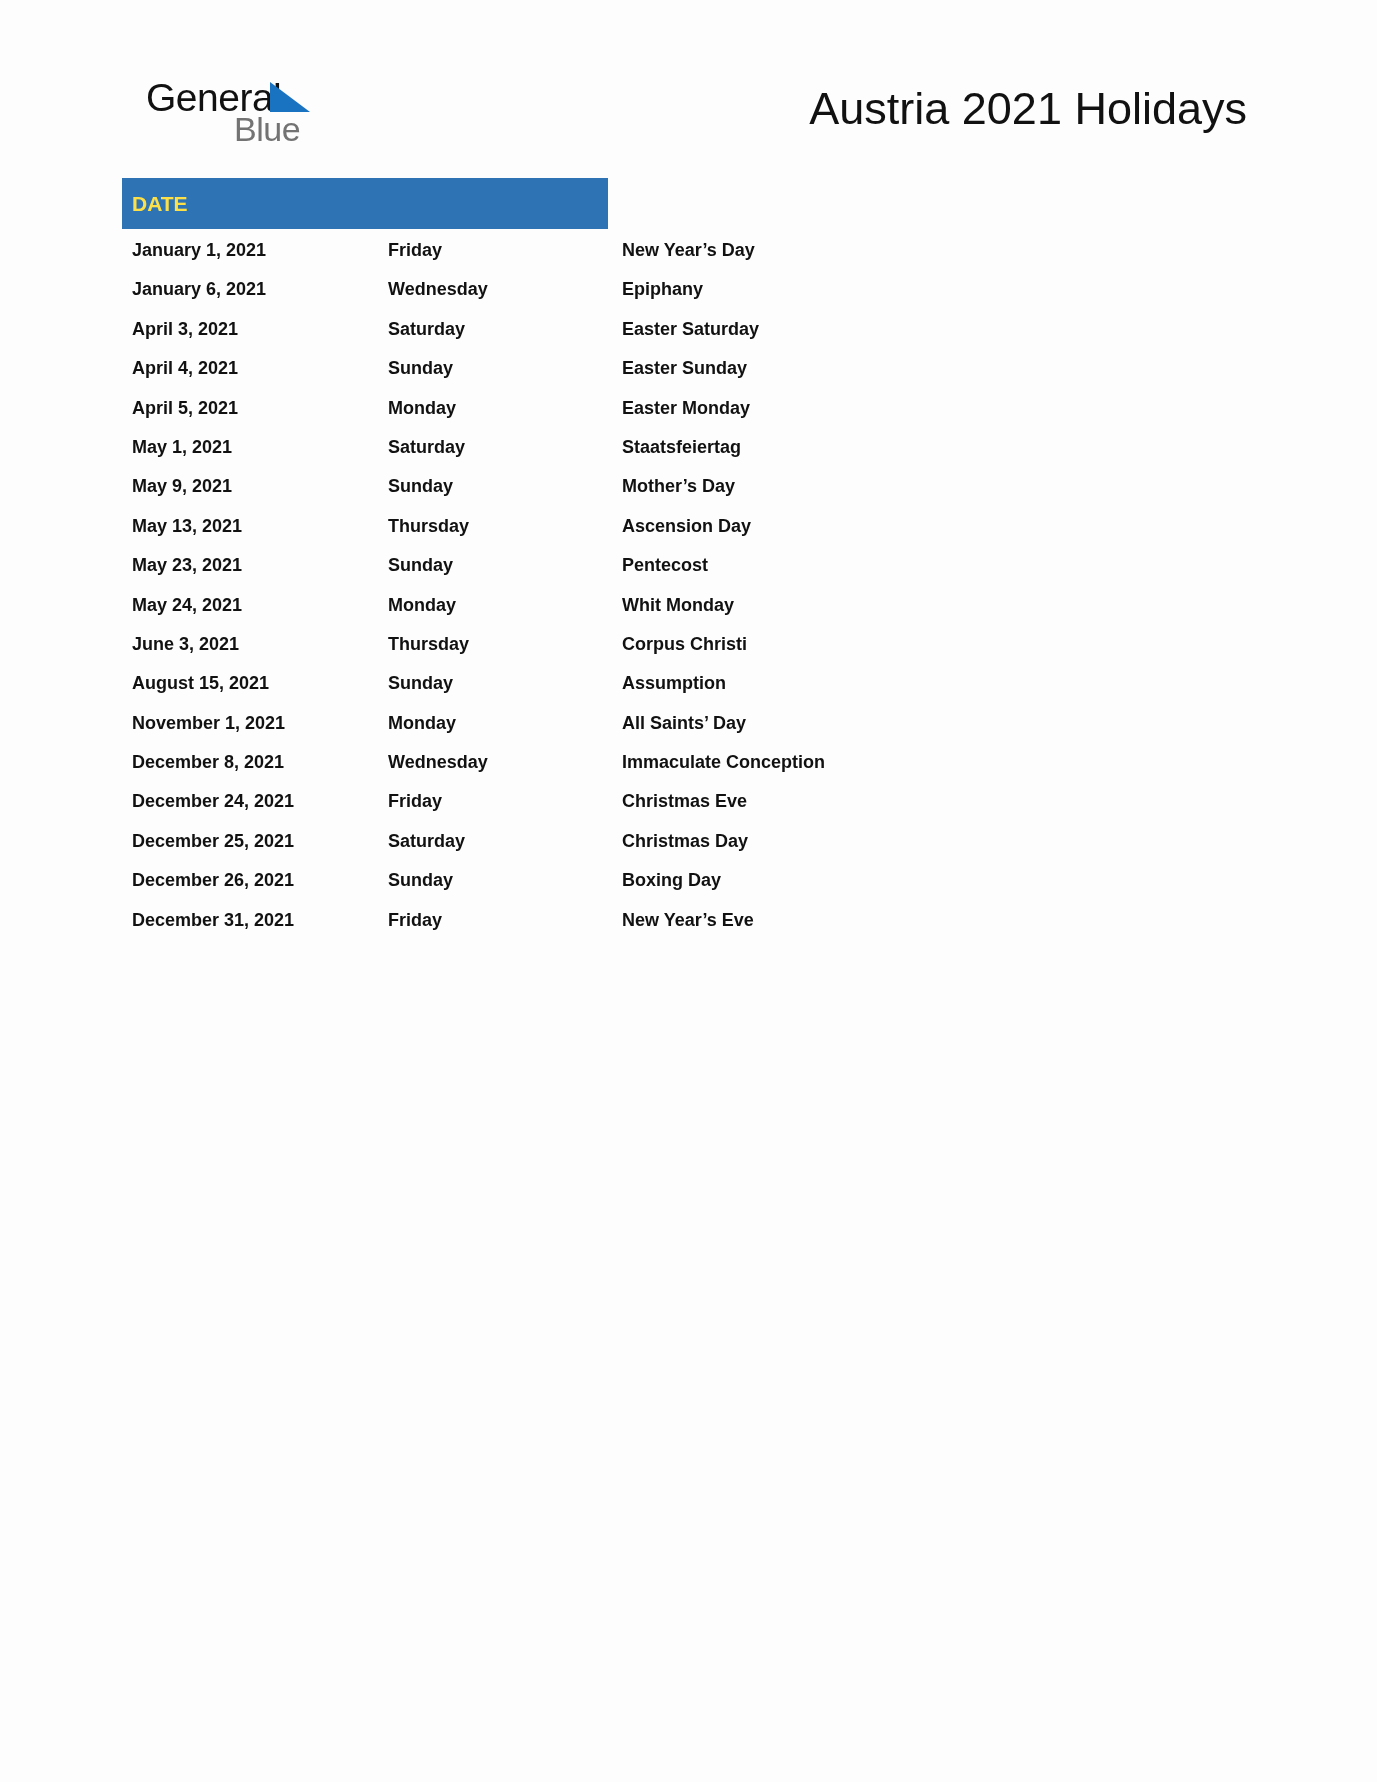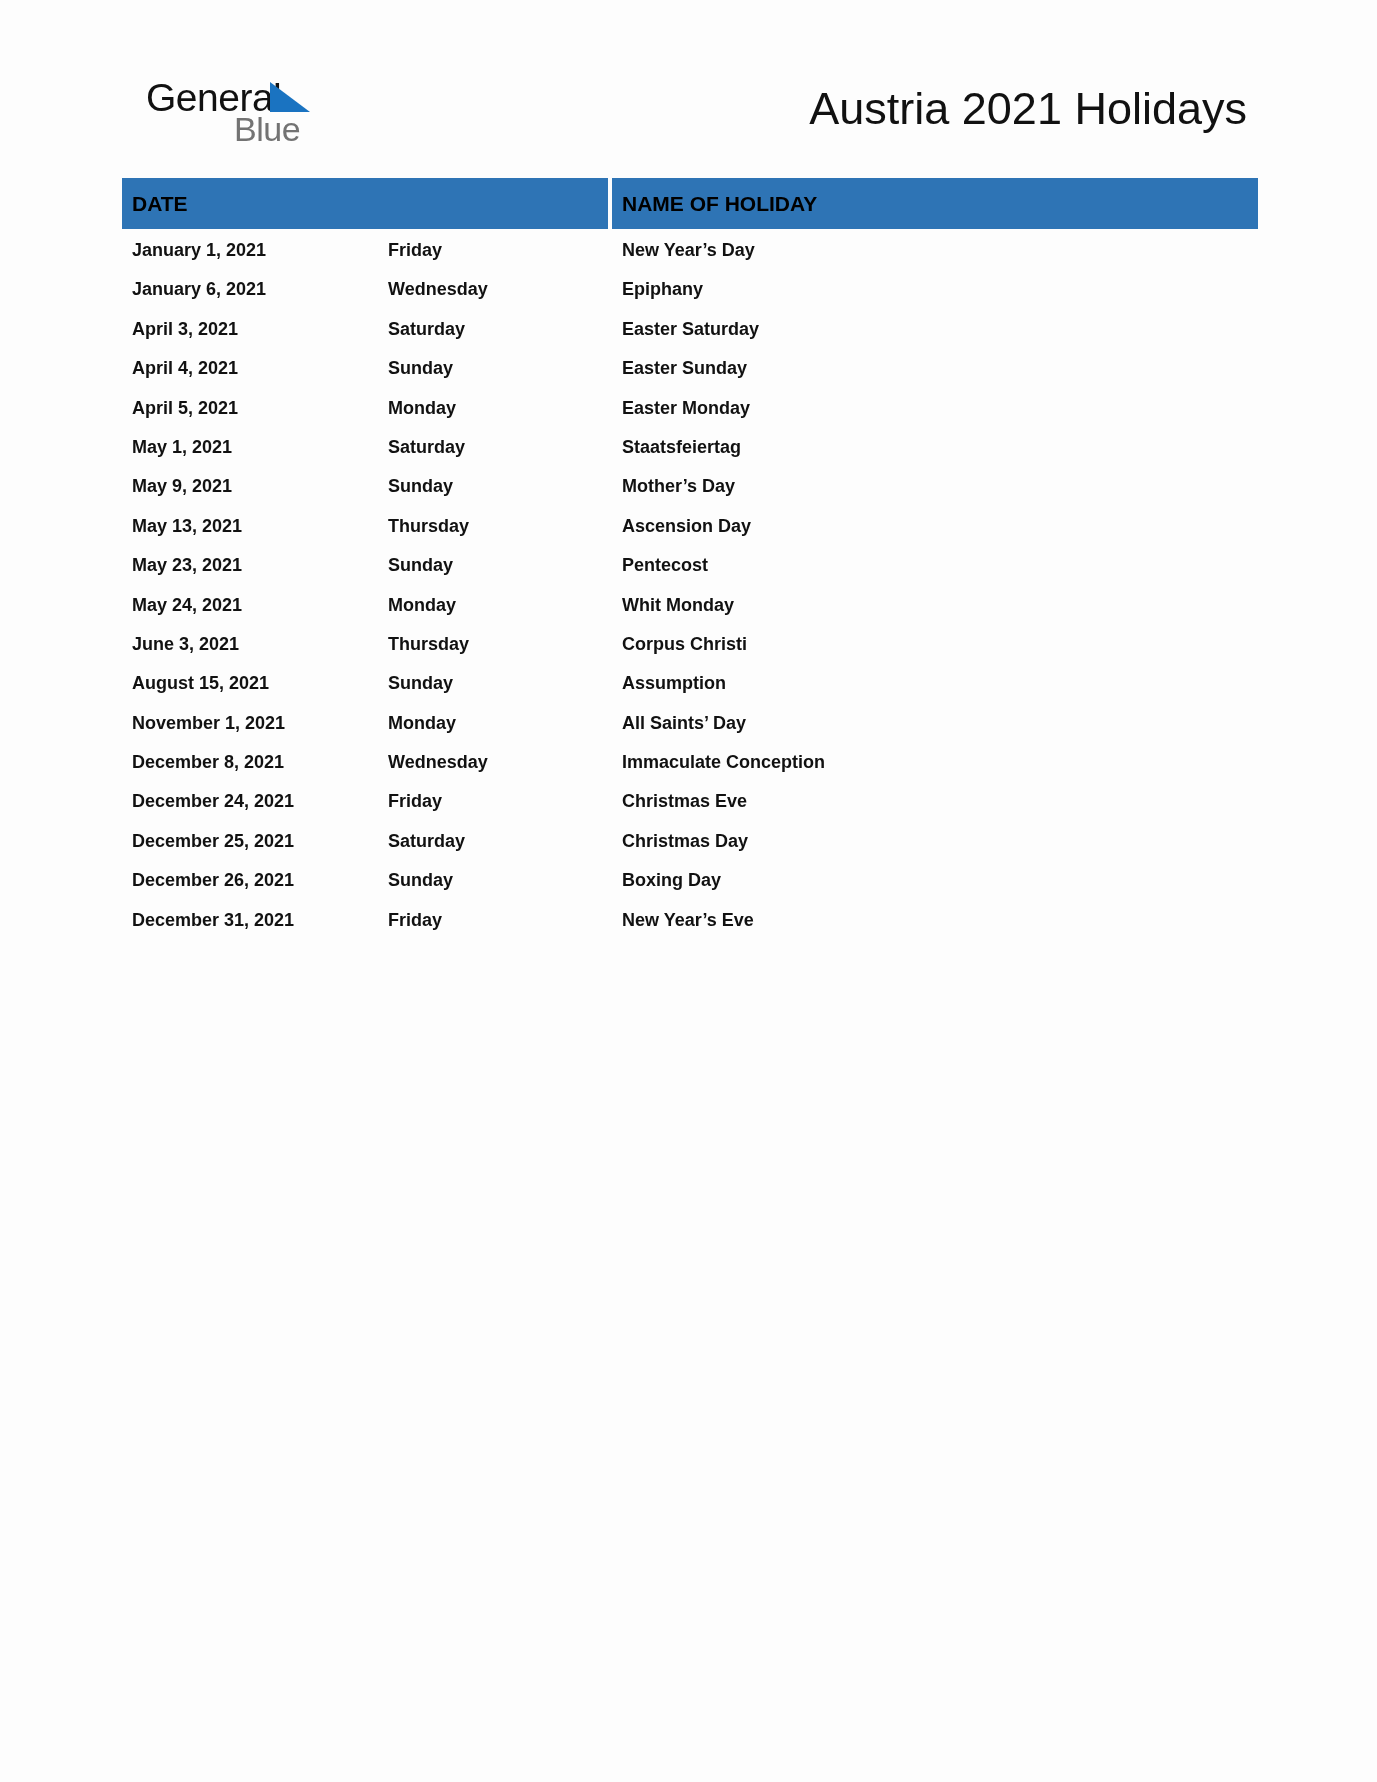--- a/index.html
+++ b/index.html
@@ -7,21 +7,21 @@
     width:1377px; height:1782px; background:#fdfdfd; position:relative; overflow:hidden;
     font-family: "Liberation Sans", "DejaVu Sans", sans-serif; color:#111;
   }
   .logo { position:absolute; left:130px; top:74px; width:200px; height:80px; }
   .logo .general { position:absolute; left:16px; top:4px; font-size:39px; color:#111; letter-spacing:-0.5px; line-height:1; }
   .logo .blue { position:absolute; left:104px; top:38px; font-size:34px; color:#737373; line-height:1; letter-spacing:-0.5px; }
   .logo .tri { position:absolute; left:140px; top:8px; width:0; height:0;
     border-top:0 solid transparent; border-left:40px solid #1a73c1; border-top:30px solid transparent; }
   .title { position:absolute; right:130px; top:86px; font-size:45px; color:#111; line-height:1; }
   .thead { position:absolute; left:122px; top:178px; width:1136px; height:51px; display:flex; }
-  .th { background:#2e74b5; color:#000000; font-weight:bold; font-size:21px; height:51px; line-height:51px; box-sizing:border-box; padding-left:10px; }
+  .th { background:#2e74b5; color:#fde047; font-weight:bold; font-size:21px; height:51px; line-height:51px; box-sizing:border-box; padding-left:10px; }
   .th.date { width:486px; }
   .th.gap { width:4px; background:#fdfdfd; padding:0; }
   .th.name { flex:1; }
   .rows { position:absolute; left:0; top:230px; width:1377px; }
   .row { position:relative; height:39.4px; font-size:18px;font-weight:bold; }
   .row span { position:absolute; top:8px; line-height:24px; white-space:nowrap; }
   .c-date { left:132px; }
   .c-day { left:388px; }
   .c-name { left:622px; }
 </style>
@@ -32,21 +32,20 @@
   <span class="general">General</span>
   <span class="tri"></span>
   <span class="blue">Blue</span>
 </div>
 
 <div class="title">Austria 2021 Holidays</div>
 
 <div class="thead">
   <div class="th date">DATE</div>
   <div class="th gap"></div>
-  <div class="th name">NAME OF HOLIDAY</div>
 </div>
 
 <div class="rows" id="rows">
     <div class="row">
       <span class="c-date">January 1, 2021</span>
       <span class="c-day">Friday</span>
       <span class="c-name">New Year’s Day</span>
     </div>
     <div class="row">
       <span class="c-date">January 6, 2021</span>

